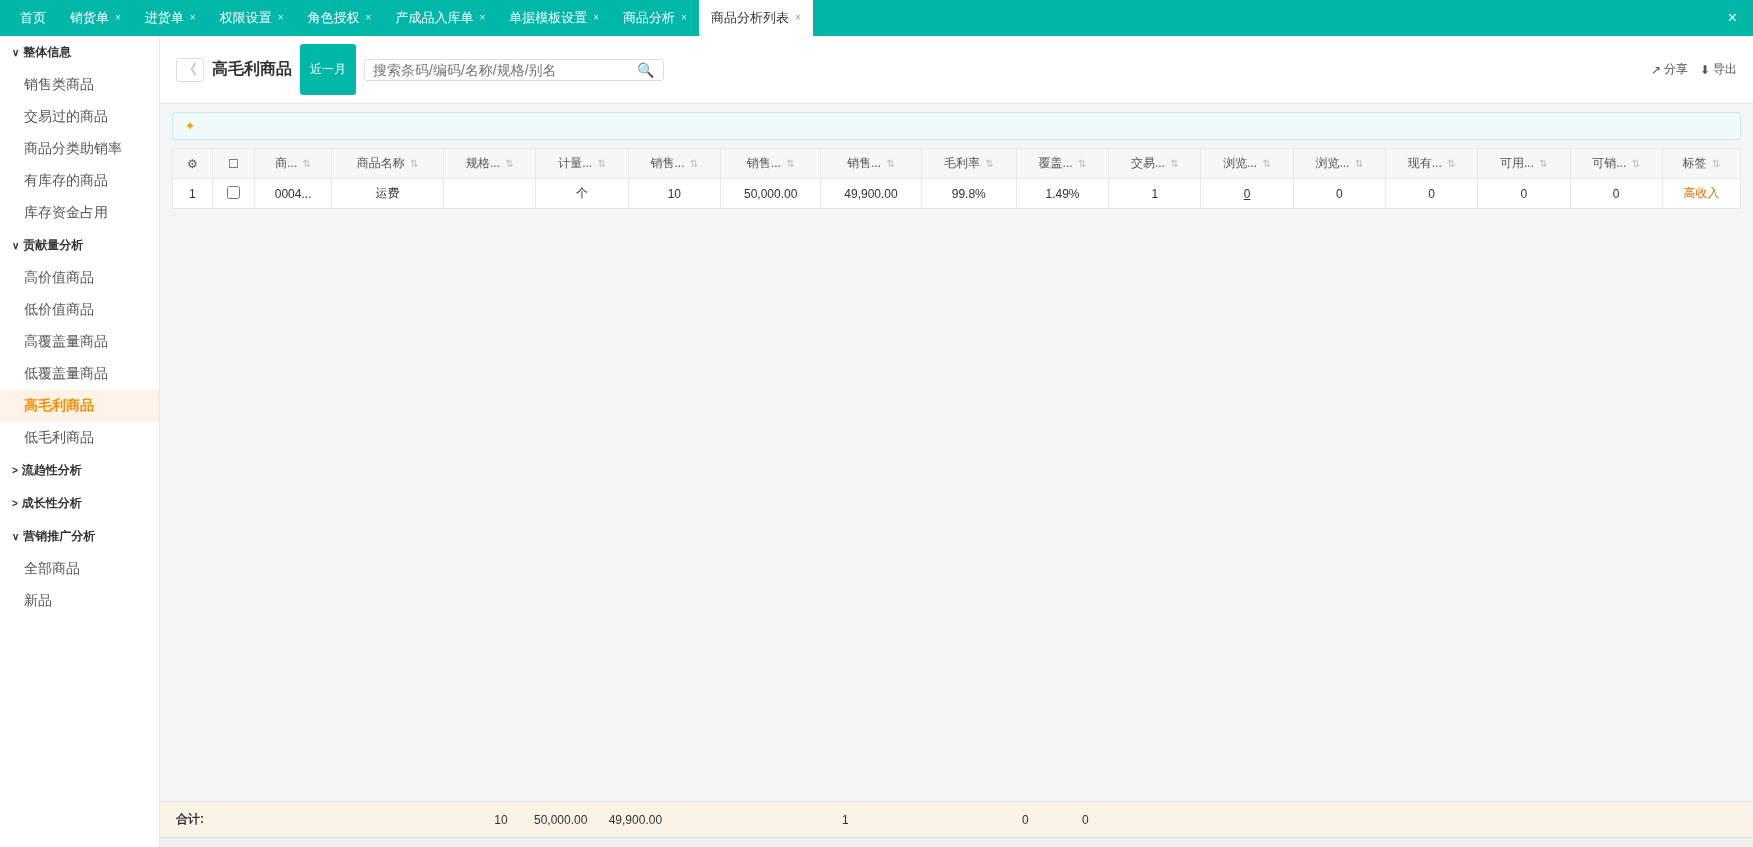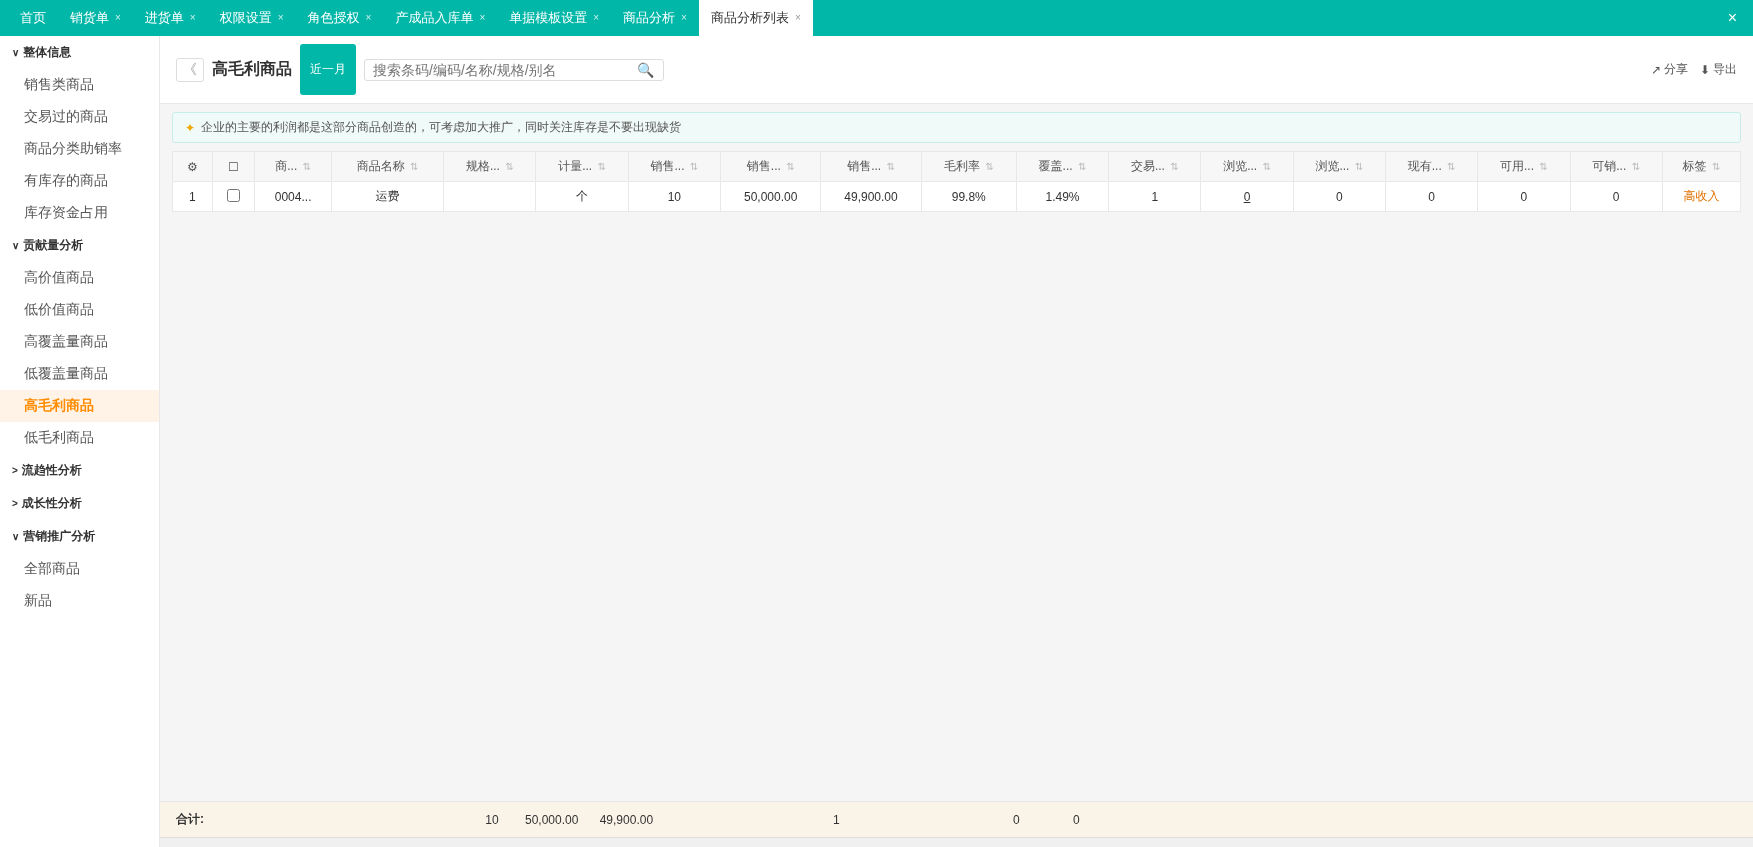--- a/index.html
+++ b/index.html
@@ -158,21 +158,21 @@
     .footer-bar {
       background: #faf3e8;
       border-top: 1px solid #e8e8e8;
       padding: 6px 16px;
       display: flex; align-items: center;
       font-size: 12px;
       color: #333;
       min-height: 36px;
       gap: 0;
     }
-    .footer-label { font-weight: bold; margin-right: 3px; }
+    .footer-label { font-weight: bold; margin-right: 12px; }
     .footer-cells {
       display: flex; flex: 1; gap: 0;
     }
     .footer-cell {
       text-align: center;
       min-width: 80px;
       padding: 0 8px;
     }
 
     
@@ -259,21 +259,20 @@
         </div>
         <div class="header-action-btn">
           <span>⬇</span>
           <span>导出</span>
         </div>
       </div>
     </div>
 
     <div class="tip-bar">
       <span class="tip-icon">✦</span>
-      <span>企业的主要的利润都是这部分商品创造的，可考虑加大推广，同时关注库存是不要出现缺货</span>
     </div>
 
     <div class="table-wrapper">
       <table>
         <thead id="table-head">
             <tr>
               <th>⚙</th>
               <th>☐</th>
               <th>商... <span class="sort-icon">⇅</span></th>
               <th>商品名称 <span class="sort-icon">⇅</span></th>

